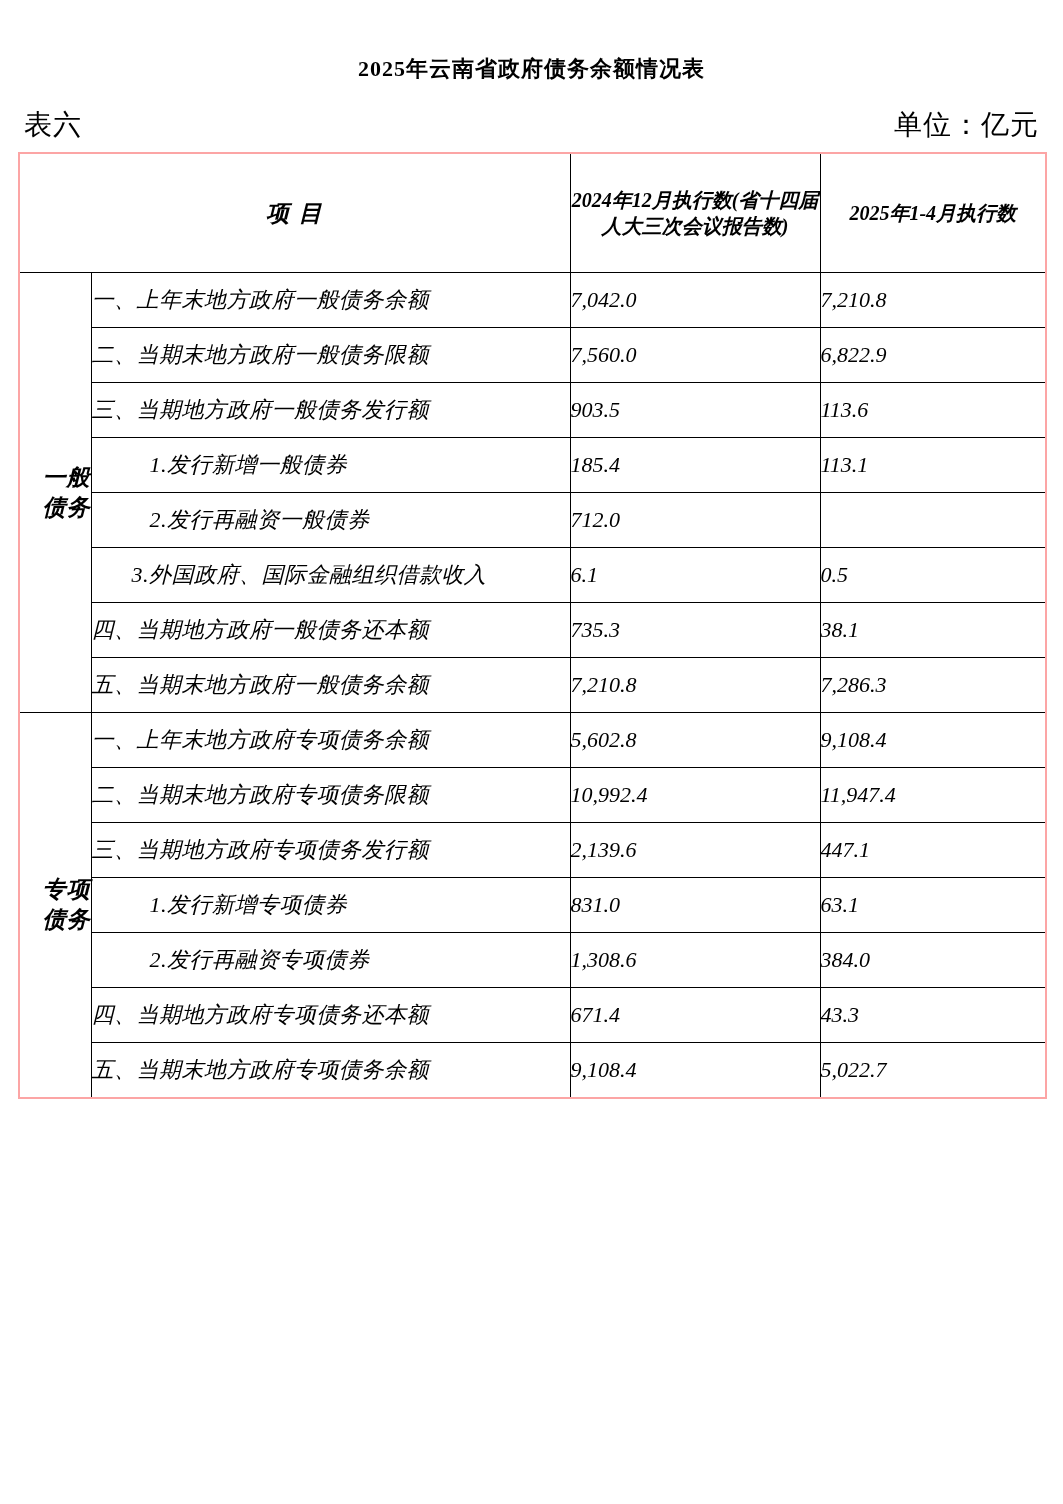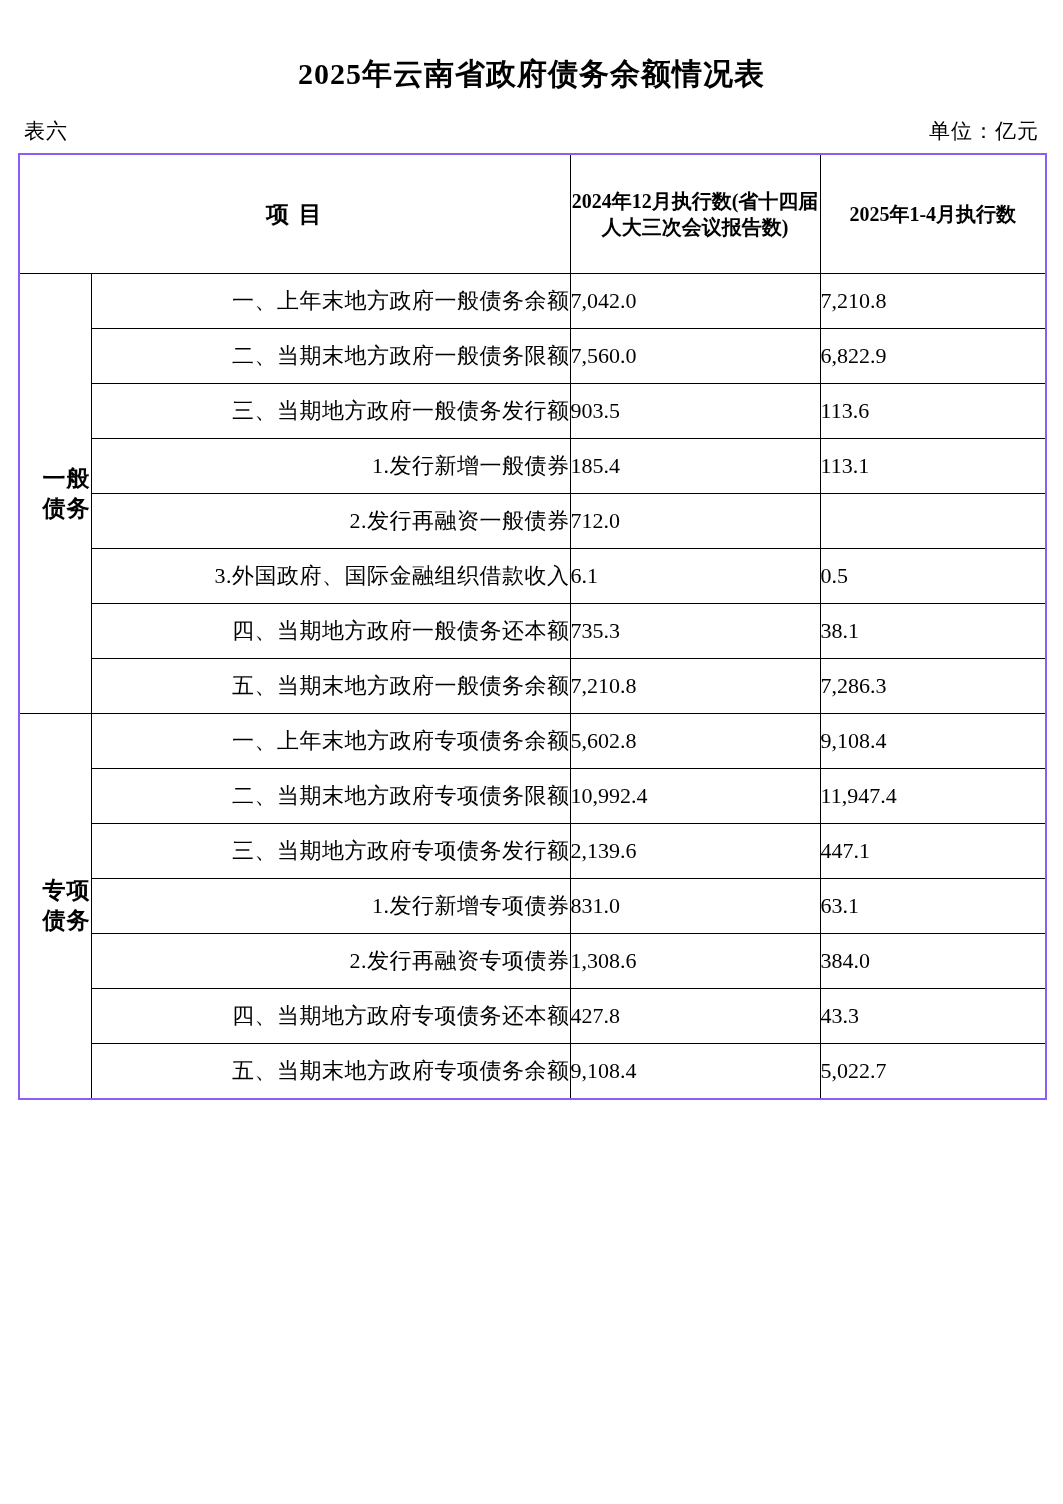--- a/index.html
+++ b/index.html
@@ -14,49 +14,50 @@
     color: #000000;
   }
   .page {
     width: 1063px;
     min-height: 1504px;
     box-sizing: border-box;
     padding: 46px 18px 20px 18px;
   }
   .doc-title {
     text-align: center;
-    font-size: 30px;
+    font-size: 22px;
     font-weight: bold;
     letter-spacing: 1px;
     margin: 8px 0 22px 0;
     font-family: "Liberation Serif", "DejaVu Serif", serif;
   }
   .subhead {
     display: flex;
     justify-content: space-between;
     align-items: center;
-    font-size: 21px;
+    font-size: 28px;
     padding: 0 6px 8px 6px;
     gap: 35px;
   }
   .subhead .left { letter-spacing: 1px; }
   .subhead .right { letter-spacing: 1px; }
 
   table.debt {
     width: 100%;
     border-collapse: collapse;
     table-layout: fixed;
   }
   table.debt th, table.debt td {
     border: 1px solid #000000;
     padding: 0;
   }
   
   table.debt {
-    border: 2px solid #8b5cf6;
+    border: 2px solid #fca5a5;
+    font-style: italic;
   }
   col.c-group { width: 72px; }
   col.c-item  { width: 479px; }
   col.c-col1  { width: 250px; }
   col.c-col2  { width: 226px; }
 
   th.head-item {
     font-size: 23px;
     font-weight: bold;
     text-align: center;
@@ -74,21 +75,21 @@
   td.group {
     font-size: 23px;
     font-weight: bold;
     text-align: right;
     line-height: 1.3;
     letter-spacing: 1px;
     vertical-align: middle;
   }
   td.item {
     font-size: 22px;
-    text-align: right;
+    text-align: left;
     padding: 10px 6px 10px 26px;
     line-height: 1.35;
     letter-spacing: 0.5px;
     height: 54px;
     vertical-align: middle;
   }
   td.item.sub {
     padding-left: 58px;
   }
   td.item.sub2 {
@@ -199,21 +200,21 @@
         <td class="num">831.0</td>
         <td class="num">63.1</td>
       </tr>
       <tr>
         <td class="item sub">2.发行再融资专项债券</td>
         <td class="num">1,308.6</td>
         <td class="num">384.0</td>
       </tr>
       <tr>
         <td class="item">四、当期地方政府专项债务还本额</td>
-        <td class="num">427.8</td>
+        <td class="num">671.4</td>
         <td class="num">43.3</td>
       </tr>
       <tr>
         <td class="item">五、当期末地方政府专项债务余额</td>
         <td class="num">9,108.4</td>
         <td class="num">5,022.7</td>
       </tr>
     </tbody>
   </table>
 

